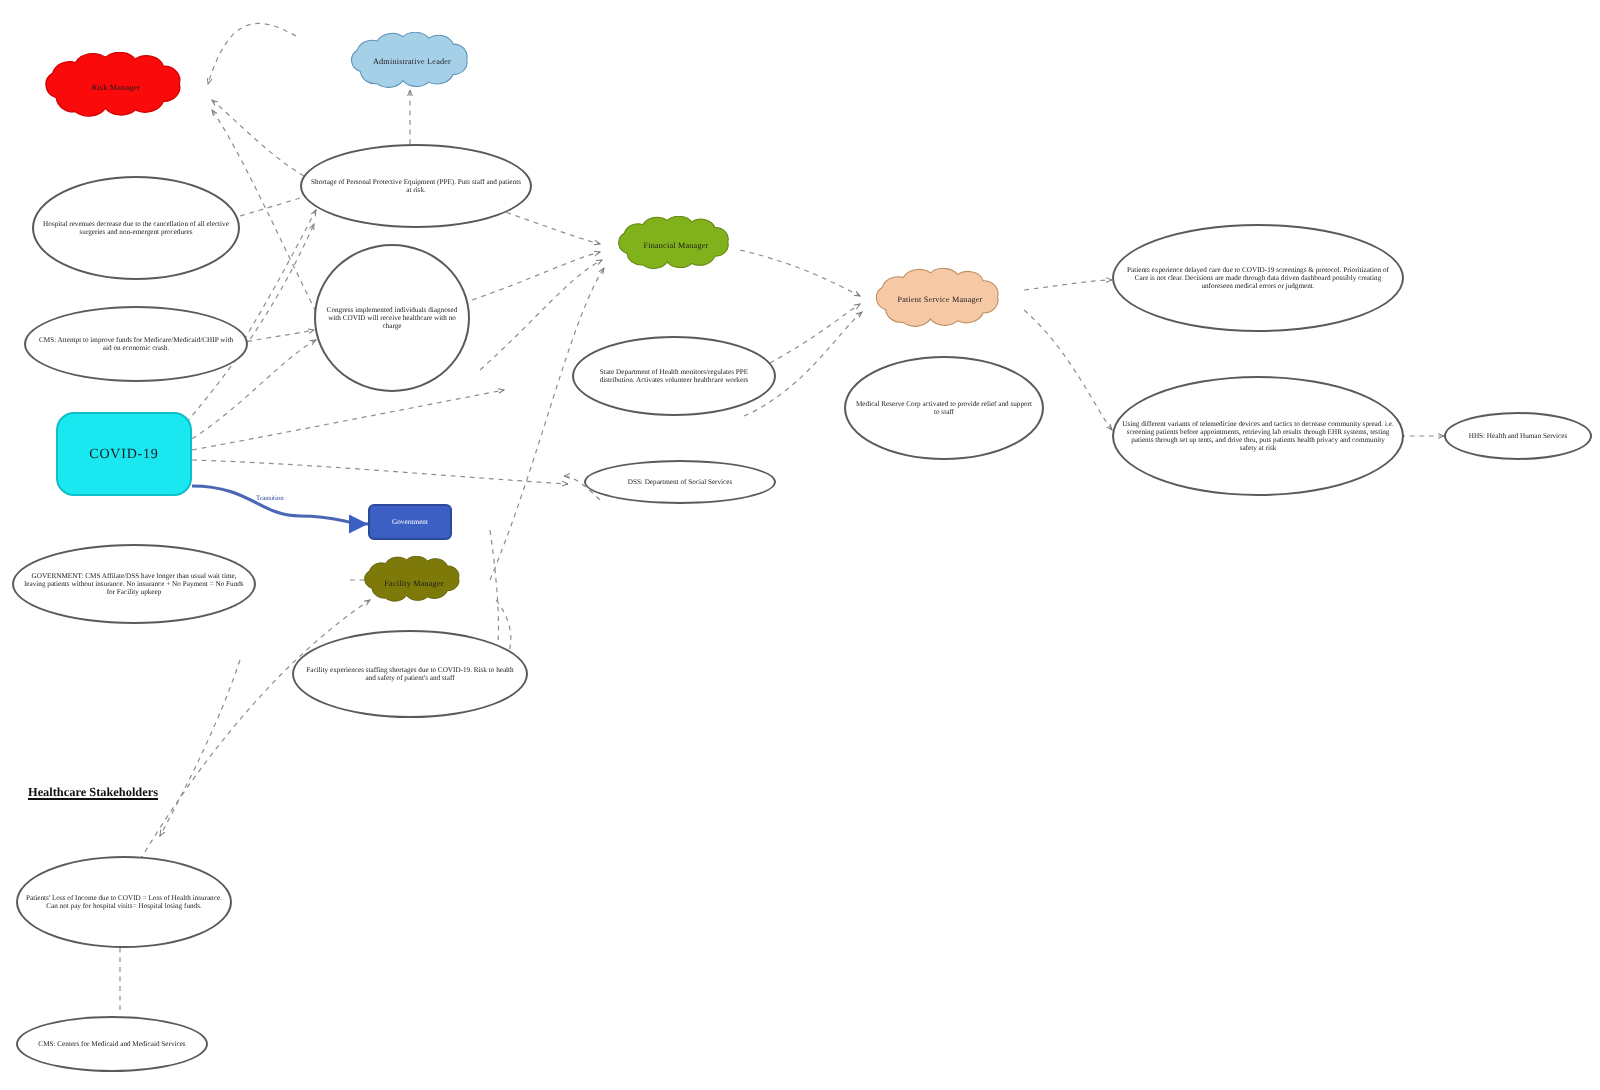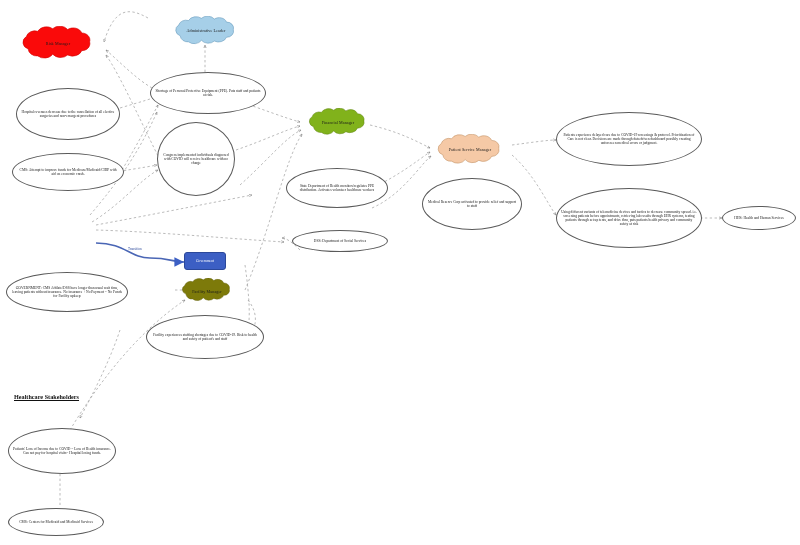--- a/index.html
+++ b/index.html
@@ -128,20 +128,23 @@
   <div class="node cloud" id="facility-manager" style="left:176px;top:278px;width:62px;height:26px;">
     <svg class="cloudshape" viewBox="0 0 100 40" preserveAspectRatio="none">
       <path d="M16,26 a9,8 0 0 1 -2,-14 a10,9 0 0 1 13,-6 a11,9 0 0 1 17,-3
                a11,9 0 0 1 17,1 a10,8 0 0 1 16,4 a9,8 0 0 1 9,10
                a9,8 0 0 1 -9,10 a11,9 0 0 1 -16,5 a11,9 0 0 1 -17,-1
                a11,9 0 0 1 -17,2 a10,9 0 0 1 -11,-8 z" fill="#7d7a0a" stroke="#5c5a06" stroke-width="0.7"></path>
     </svg>
     <span class="lbl">Facility Manager</span>
   </div>
 
+  <div class="node rect" id="covid" style="left:28px;top:206px;width:68px;height:42px;">
+    <span class="txt">COVID-19</span>
+  </div>
 
   <div class="node rect" id="gov" style="left:184px;top:252px;width:42px;height:18px;">
     <span class="txt">Government</span>
   </div>
 
   <div class="edgelabel" style="left:128px;top:247px;">Transition</div>
 
   <div class="node ell" style="left:16px;top:88px;width:104px;height:52px;">
     <span class="txt">Hospital revenues decrease due to the cancellation of all elective surgeries and non-emergent procedures</span>
   </div>

